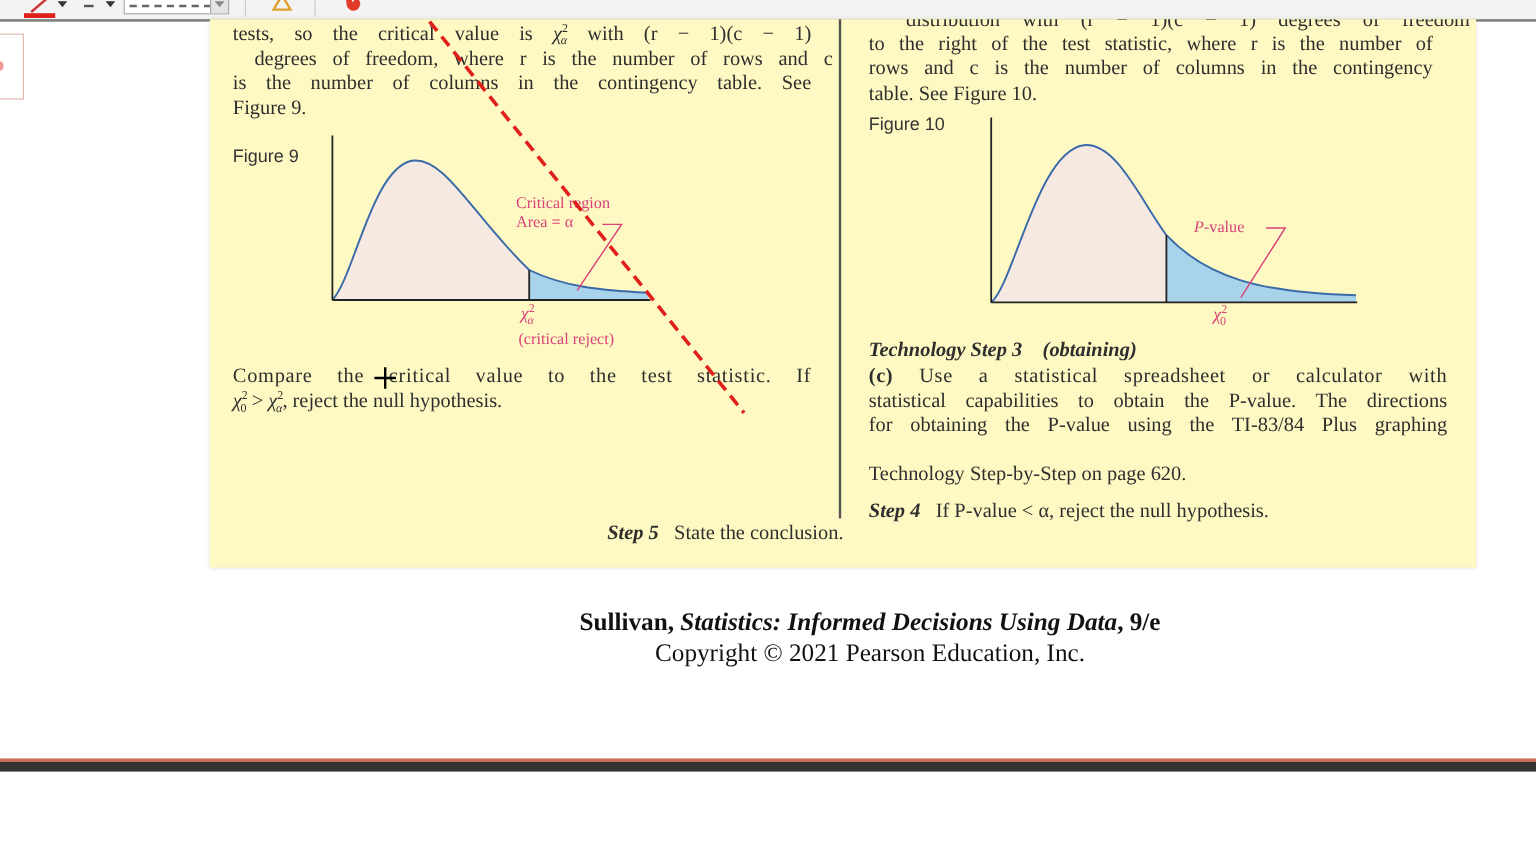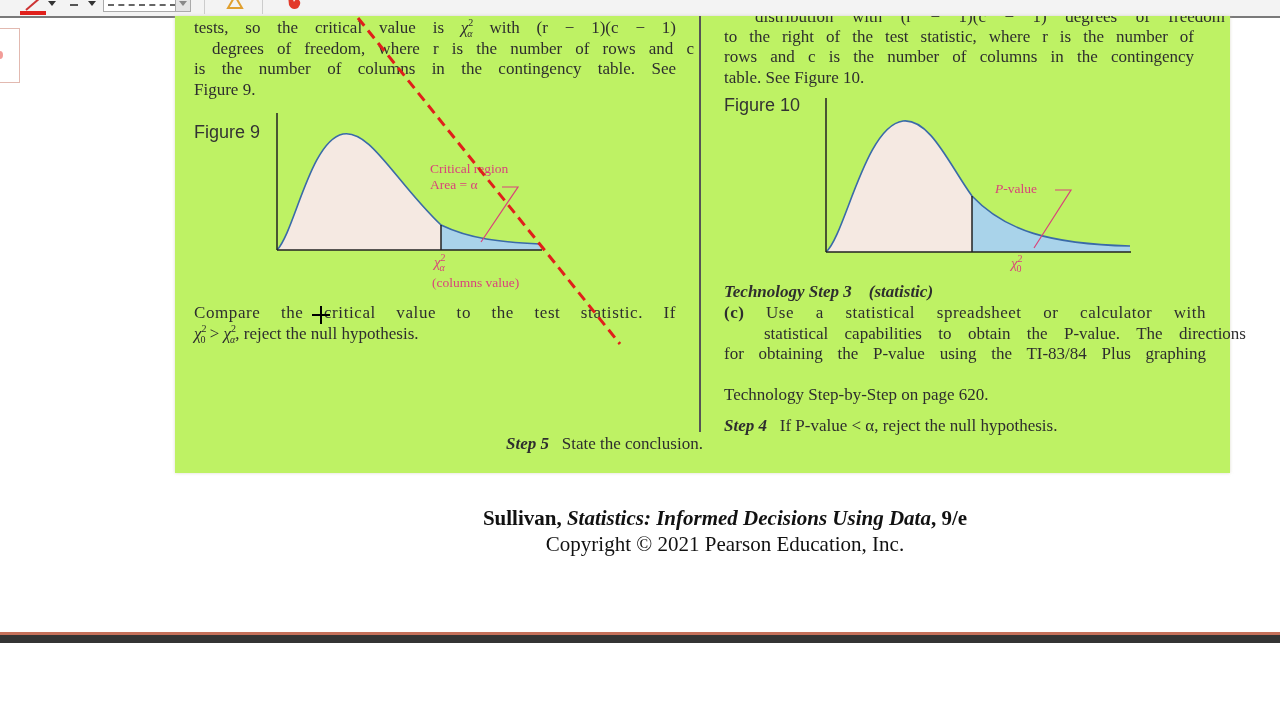--- a/index.html
+++ b/index.html
@@ -30,28 +30,28 @@
 
   .left-frame {
     position:absolute; left:-2px; top:28px; width:22px; height:55px;
     border:1px solid #e2b9b0; background:#fff; box-sizing:border-box;
   }
   .left-frame-dot { position:absolute; left:-2px; top:22px; width:6px; height:8px; border-radius:50%; background:#f29c98; }
 
   
   .slide {
     position:absolute; left:175px; top:16px; width:1055px; height:457px;
-    background:#bef264;
+    background:#fef9c3;
     box-shadow:0 0 3px rgba(200,195,170,0.6);
   }
   .divider { position:absolute; left:524px; top:0; width:2px; height:416px; background:#555; }
 
   .text { position:absolute; color:#2e2e2e; font-family:"Liberation Serif", serif; font-size:17px; line-height:20.5px; }
   .j { text-align:justify; text-align-last:justify; }
-  .fig-label { position:absolute; font-family:"Liberation Sans", sans-serif; font-size:18px; color:#333; }
+  .fig-label { position:absolute; font-family:"Liberation Sans", sans-serif; font-size:15px; color:#333; }
   .bold { font-weight:bold; }
   .it { font-style:italic; }
   .chi { font-style:italic; }
   sup.s, sub.s { font-size:10px; line-height:0; }
 
   .annot-text { position:absolute; font-family:"Liberation Serif", serif; font-size:13.5px; color:#d9437a; line-height:15px; }
 
   .footer { position:absolute; left:0; width:1450px; text-align:center; font-family:"Liberation Serif", serif; color:#111; }
   .footer-1 { top:506px; font-size:21px; font-weight:bold; }
   .footer-2 { top:532px; font-size:21px; }
@@ -109,21 +109,21 @@
     <line x1="7" y1="2" x2="7" y2="139" stroke="#222" stroke-width="1.5"></line>
     <line x1="7" y1="139" x2="272" y2="139" stroke="#222" stroke-width="1.5"></line>
     <line x1="171" y1="114" x2="171" y2="139" stroke="#222" stroke-width="1.5"></line>
     <path d="M232 76 L 248 76 L 211 131" fill="none" stroke="#d9437a" stroke-width="1.2"></path>
   </svg>
   <div class="annot-text" style="left:255px; top:145px;">Critical region</div>
   <div class="annot-text" style="left:255px; top:161px;">Area = α</div>
   <div class="annot-text" style="left:259px; top:239px; font-size:15px;">
     <span class="chi">χ</span><sup class="s">2</sup><sub class="s it" style="margin-left:-6px;">α</sub>
   </div>
-  <div class="annot-text" style="left:257px; top:259px;">(columns value)</div>
+  <div class="annot-text" style="left:257px; top:259px;">(critical reject)</div>
 
   <div class="text j" style="left:19px; top:287px; width:482px; letter-spacing:0.6px;">Compare the critical value to the test statistic. If</div>
   <div class="text" style="left:19px; top:308px;">
     <span class="chi">χ</span><sup class="s">2</sup><sub class="s" style="margin-left:-6px;">0</sub> &gt; <span class="chi">χ</span><sup class="s">2</sup><sub class="s it" style="margin-left:-6px;">α</sub><span>, reject the null hypothesis.</span>
   </div>
 
   <div class="divider"></div>
 
   <div class="text j" style="left:580px; top:-9px; width:470px; clip-path:inset(9px 0 0 0);">distribution with (r − 1)(c − 1) degrees of freedom</div>
   <div class="text j" style="left:549px; top:11px; width:470px;">to the right of the test statistic, where r is the number of</div>
@@ -142,26 +142,26 @@
     <path d="M235 94 L 251 94 L 214 152" fill="none" stroke="#d9437a" stroke-width="1.2"></path>
   </svg>
   <div class="annot-text" style="left:820px; top:165px;">
     <span class="it">P</span>-value
   </div>
   <div class="annot-text" style="left:836px; top:240px; font-size:15px;">
     <span class="chi">χ</span><sup class="s">2</sup><sub class="s" style="margin-left:-6px;">0</sub>
   </div>
 
   <div class="text bold it" style="left:549px; top:266px;">
-    <span>Technology Step 3</span>&nbsp;&nbsp;&nbsp;&nbsp;<span>(statistic)</span>
+    <span>Technology Step 3</span>&nbsp;&nbsp;&nbsp;&nbsp;<span>(obtaining)</span>
   </div>
   <div class="text j" style="left:549px; top:287px; width:482px; letter-spacing:0.5px;">
     <span class="bold">(c)</span><span> Use a statistical spreadsheet or calculator with</span>
   </div>
-  <div class="text j" style="left:549px; top:307.5px; width:482px;margin-left:40px;">statistical capabilities to obtain the P-value. The directions</div>
+  <div class="text j" style="left:549px; top:307.5px; width:482px;">statistical capabilities to obtain the P-value. The directions</div>
   <div class="text j" style="left:549px; top:328px; width:482px;">for obtaining the P-value using the TI-83/84 Plus graphing</div>
   <div class="text" style="left:549px; top:369px;">Technology Step-by-Step on page 620.</div>
 
   <div class="text" style="left:549px; top:400px;">
     <span class="bold it">Step 4</span>&nbsp;&nbsp;&nbsp;<span>If P-value &lt; α, reject the null hypothesis.</span>
   </div>
 
   <div class="text" style="left:287px; top:418px;margin-left:44px;">
     <span class="bold it">Step 5</span>&nbsp;&nbsp;&nbsp;<span>State the conclusion.</span>
   </div>

